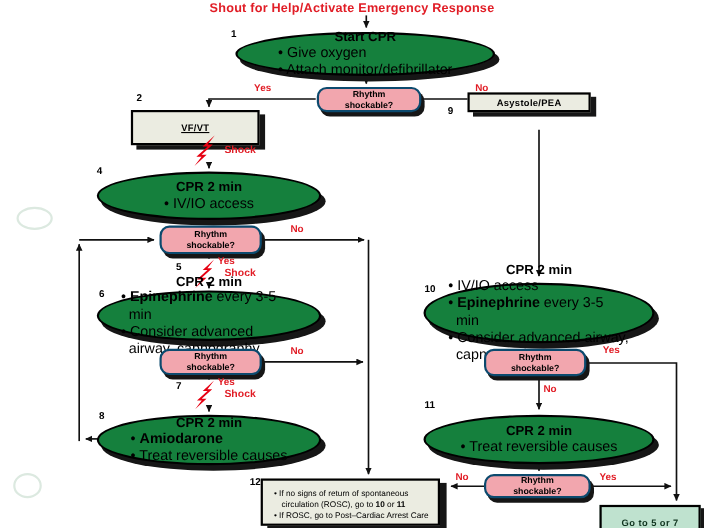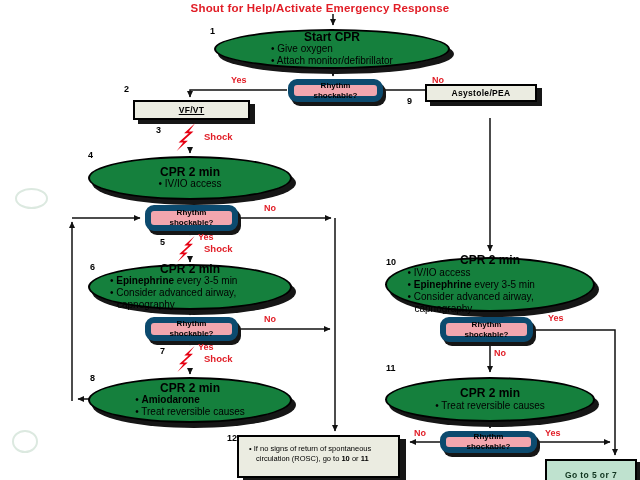--- a/index.html
+++ b/index.html
@@ -13,26 +13,26 @@
     left:0;top:2px;width:640px;text-align:center;
     color:#e11d26;font-weight:bold;font-size:11.5px;letter-spacing:.2px;
   }
   .enode{
     background:#15803d;border:2px solid #000;border-radius:50%;
     box-shadow:4px 5px 0 #161616;
     display:flex;flex-direction:column;align-items:center;justify-content:center;
     padding:1px 8px;text-align:center;
   }
   .enode .t{font-weight:bold;font-size:12px;line-height:1.05;}
-  .enode ul{margin:0;padding:0;list-style:none;font-size:10px;line-height:1.2;text-align:left;}
+  .enode ul{margin:0;padding:0;list-style:none;font-size:13px;line-height:1.2;text-align:left;}
   .enode li{padding-left:7px;text-indent:-7px;}
   .enode li::before{content:"•  ";}
   .enode .b, .b{font-weight:bold;}
   .decision{
-    background:#f2a6ae;border:6px solid #0c4a6e;border-radius:9px;
+    background:#f2a6ae;border:2px solid #0c4a6e;border-radius:9px;
     box-shadow:3px 4px 0 #161616;
     display:flex;flex-direction:column;align-items:center;justify-content:center;
     font-weight:bold;font-size:8px;line-height:1.25;text-align:center;
   }
   .rectbox{
     background:#ebece1;border:2px solid #000;box-shadow:5px 4px 0 #161616;
     display:flex;align-items:center;justify-content:center;
     font-weight:bold;font-size:8.5px;letter-spacing:.3px;
   }
   .outbox{
@@ -120,21 +120,21 @@
     </ul>
   </div>
 
   <div class="abs decision" style="left:288px;top:79px;width:95px;height:23px;">
     <div>Rhythm</div>
     <div>shockable?</div>
   </div>
   <div class="abs rl" style="left:231px;top:76px;">Yes</div>
   <div class="abs rl" style="left:432px;top:76px;">No</div>
 
-  <div class="abs rectbox" style="left:133px;top:100px;width:117px;height:20px;text-decoration:underline;">
+  <div class="abs rectbox" style="left:119px;top:100px;width:117px;height:32px;text-decoration:underline;">
     <span>VF/VT</span>
   </div>
   <div class="abs rectbox" style="left:425px;top:84px;width:112px;height:18px;">
     <span>Asystole/PEA</span>
   </div>
 
   <svg class="abs" style="left:174px;top:123px;" width="24" height="28" viewBox="0 0 20 30">
     <path d="M20,0 L8,11 L13,11 L2,21 L7,21 L0,30 L12,19 L7,19 L18,9 L13,9 Z" fill="#e60012"></path>
   </svg>
   <div class="abs shock-lbl" style="left:204px;top:132px;">Shock</div>
@@ -212,20 +212,21 @@
   <div class="abs decision" style="left:440px;top:431px;width:97px;height:22px;">
     <div>Rhythm</div>
     <div>shockable?</div>
   </div>
   <div class="abs rl" style="left:414px;top:429px;">No</div>
   <div class="abs rl" style="left:545px;top:429px;">Yes</div>
 
   <div class="abs outbox" style="left:237px;top:435px;width:163px;height:43px;">
     <ul>
       <li><span>If no signs of return of spontaneous circulation (ROSC), go to </span><span class="b">10</span><span> or </span><span class="b">11</span></li>
+      <li><span>If ROSC, go to Post–Cardiac Arrest Care</span></li>
     </ul>
   </div>
 
   <div class="abs gotobox" style="left:545px;top:459px;width:92px;height:32px;">
     <span>Go to 5 or 7</span>
   </div>
 
 </div>
 
 </body></html>

